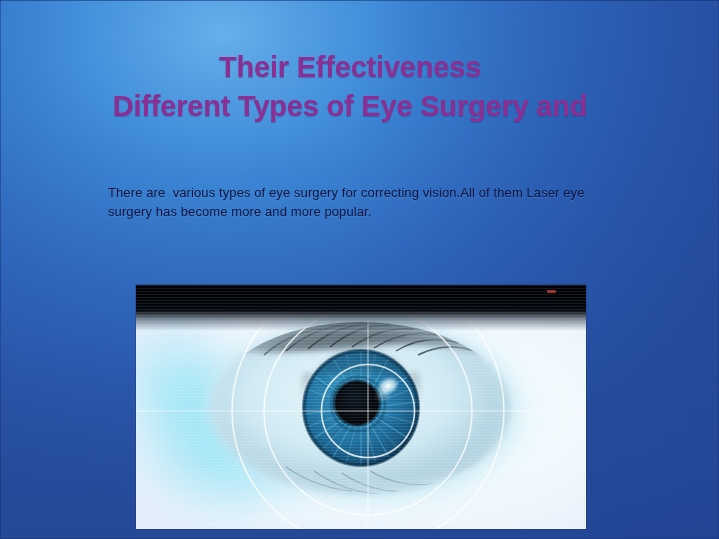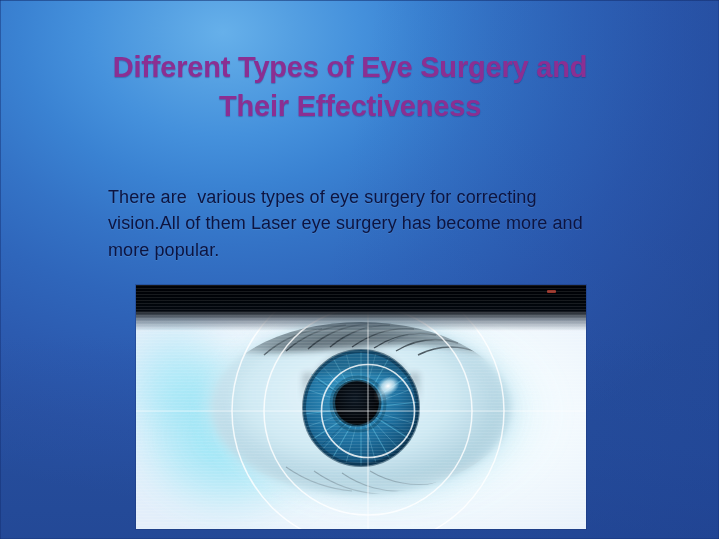--- a/index.html
+++ b/index.html
@@ -76,21 +76,21 @@
     text-shadow: 0 1px 1px rgba(30,40,110,0.35);
   }
   #title .tl { display: block; }
 
   
   #body-text {
     position: absolute;
     left: 108px;
     top: 184px;
     width: 500px;
-    font-size: 18px;
+    font-size: 13px;
     line-height: 1.46;
     color: #0d1440;
     letter-spacing: 0.1px;
     white-space: pre-wrap;
     text-shadow: 0 1px 0 rgba(120,170,220,0.25);
   }
 
   
   #eye-figure {
     position: absolute;
@@ -149,22 +149,22 @@
 <body>
 
 <div id="slide">
 
   <div class="bg-base"></div>
   <div class="bg-shade-right"></div>
   <div class="bg-shade-bottom"></div>
   <div class="bg-edge"></div>
 
   <div id="title">
+    <span class="tl">Their Effectiveness</span>
     <span class="tl">Different Types of Eye Surgery and</span>
-    <span class="tl">Their Effectiveness</span>
   </div>
 
   <div id="body-text">There are  various types of eye surgery for correcting vision.All of them Laser eye surgery has become more and more popular.</div>
 
   <div id="eye-figure">
     <svg viewBox="0 0 450 244" preserveAspectRatio="none">
       <defs>
         <radialGradient id="gWhiteField" cx="62%" cy="52%" r="72%">
           <stop offset="0%" stop-color="#ffffff"></stop>
           <stop offset="45%" stop-color="#f4fafe"></stop>

